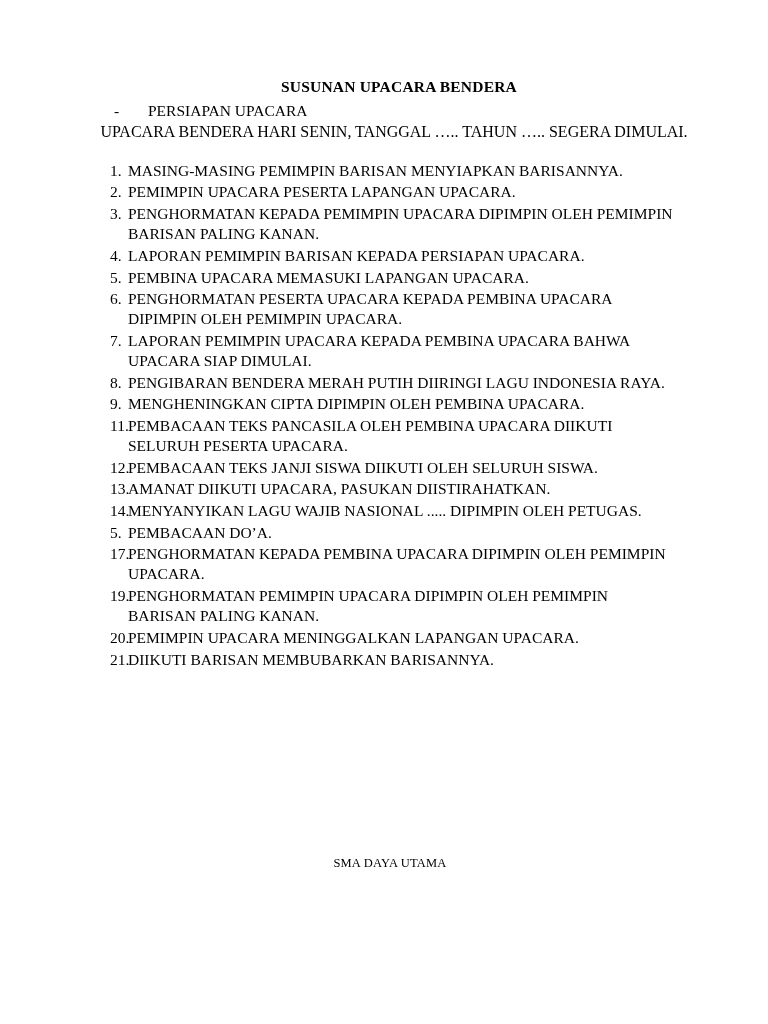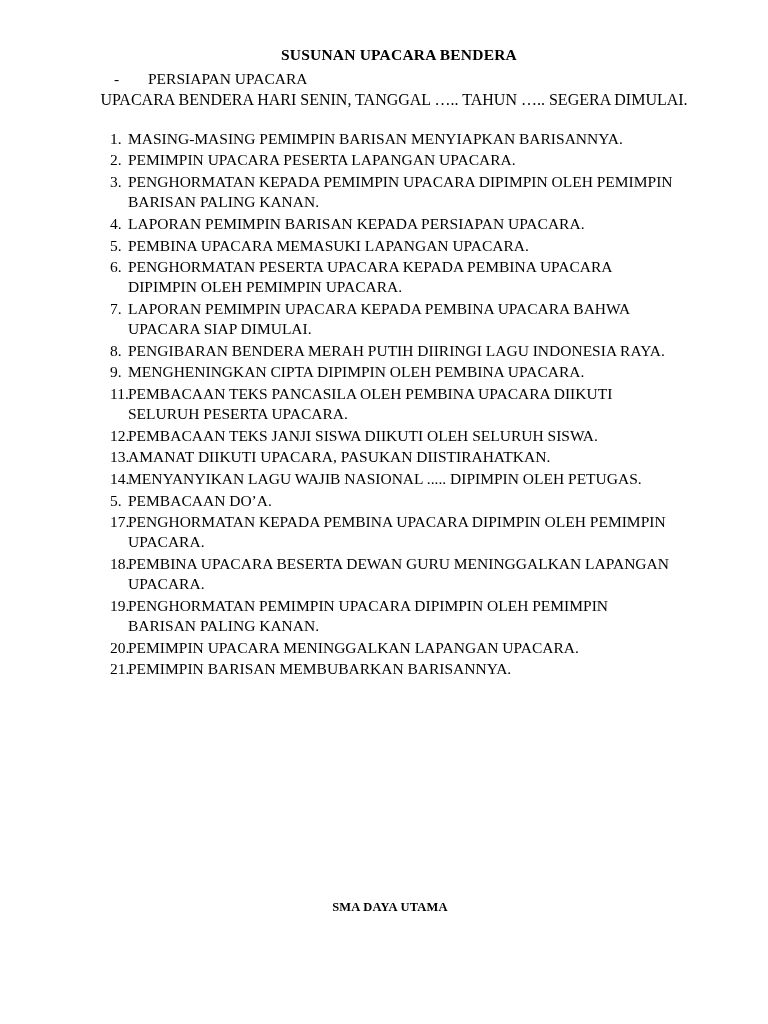--- a/index.html
+++ b/index.html
@@ -12,21 +12,21 @@
     height: 1024px;
     font-family: "Liberation Serif", serif;
     color: #000000;
     overflow: hidden;
   }
   .page {
     position: relative;
     width: 768px;
     height: 724px;
     box-sizing: border-box;
-    padding: 46px 72px 0 92px;
+    padding: 78px 72px 0 92px;
   }
   .doc-title {
     text-align: center;
     font-weight: bold;
     font-size: 15.5px;
     letter-spacing: 0.2px;
     margin: 0 0 6px 0;
     padding-left: 10px;
   }
   .prep-line {
@@ -65,24 +65,24 @@
     box-sizing: border-box;
   }
   ol.steps li .txt {
     flex: 1;
     padding-right: 20px;
   }
   .footer {
     position: absolute;
     left: 0;
     right: 0;
-    top: 900px;
+    top: 856px;
     text-align: center;
     font-size: 12.5px;
-    font-weight: bold;
+    font-weight: normal;
     letter-spacing: 0.2px;
     padding-left: 12px;
   }
 </style>
 </head>
 <body>
 
 <div class="page">
 
   <div class="doc-title">SUSUNAN UPACARA BENDERA</div>
@@ -149,32 +149,28 @@
     </li>
     <li>
       <span class="num">5.</span>
       <span class="txt">PEMBACAAN DO’A.</span>
     </li>
     <li>
       <span class="num">17.</span>
       <span class="txt">PENGHORMATAN KEPADA PEMBINA UPACARA DIPIMPIN OLEH PEMIMPIN UPACARA.</span>
     </li>
     <li>
-      <span class="num">18.</span>
-      <span class="txt">PEMBINA UPACARA BESERTA DEWAN GURU MENINGGALKAN LAPANGAN UPACARA.</span>
-    </li>
-    <li>
       <span class="num">19.</span>
       <span class="txt">PENGHORMATAN PEMIMPIN UPACARA DIPIMPIN OLEH PEMIMPIN BARISAN PALING KANAN.</span>
     </li>
     <li>
       <span class="num">20.</span>
       <span class="txt">PEMIMPIN UPACARA MENINGGALKAN LAPANGAN UPACARA.</span>
     </li>
     <li>
       <span class="num">21.</span>
-      <span class="txt">PEMIMPIN BARISAN MEMBUBARKAN BARISANNYA.</span>
+      <span class="txt">DIIKUTI BARISAN MEMBUBARKAN BARISANNYA.</span>
     </li>
   </ol>
 
   <div class="footer">SMA DAYA UTAMA</div>
 
 </div>
 
 </body></html>

